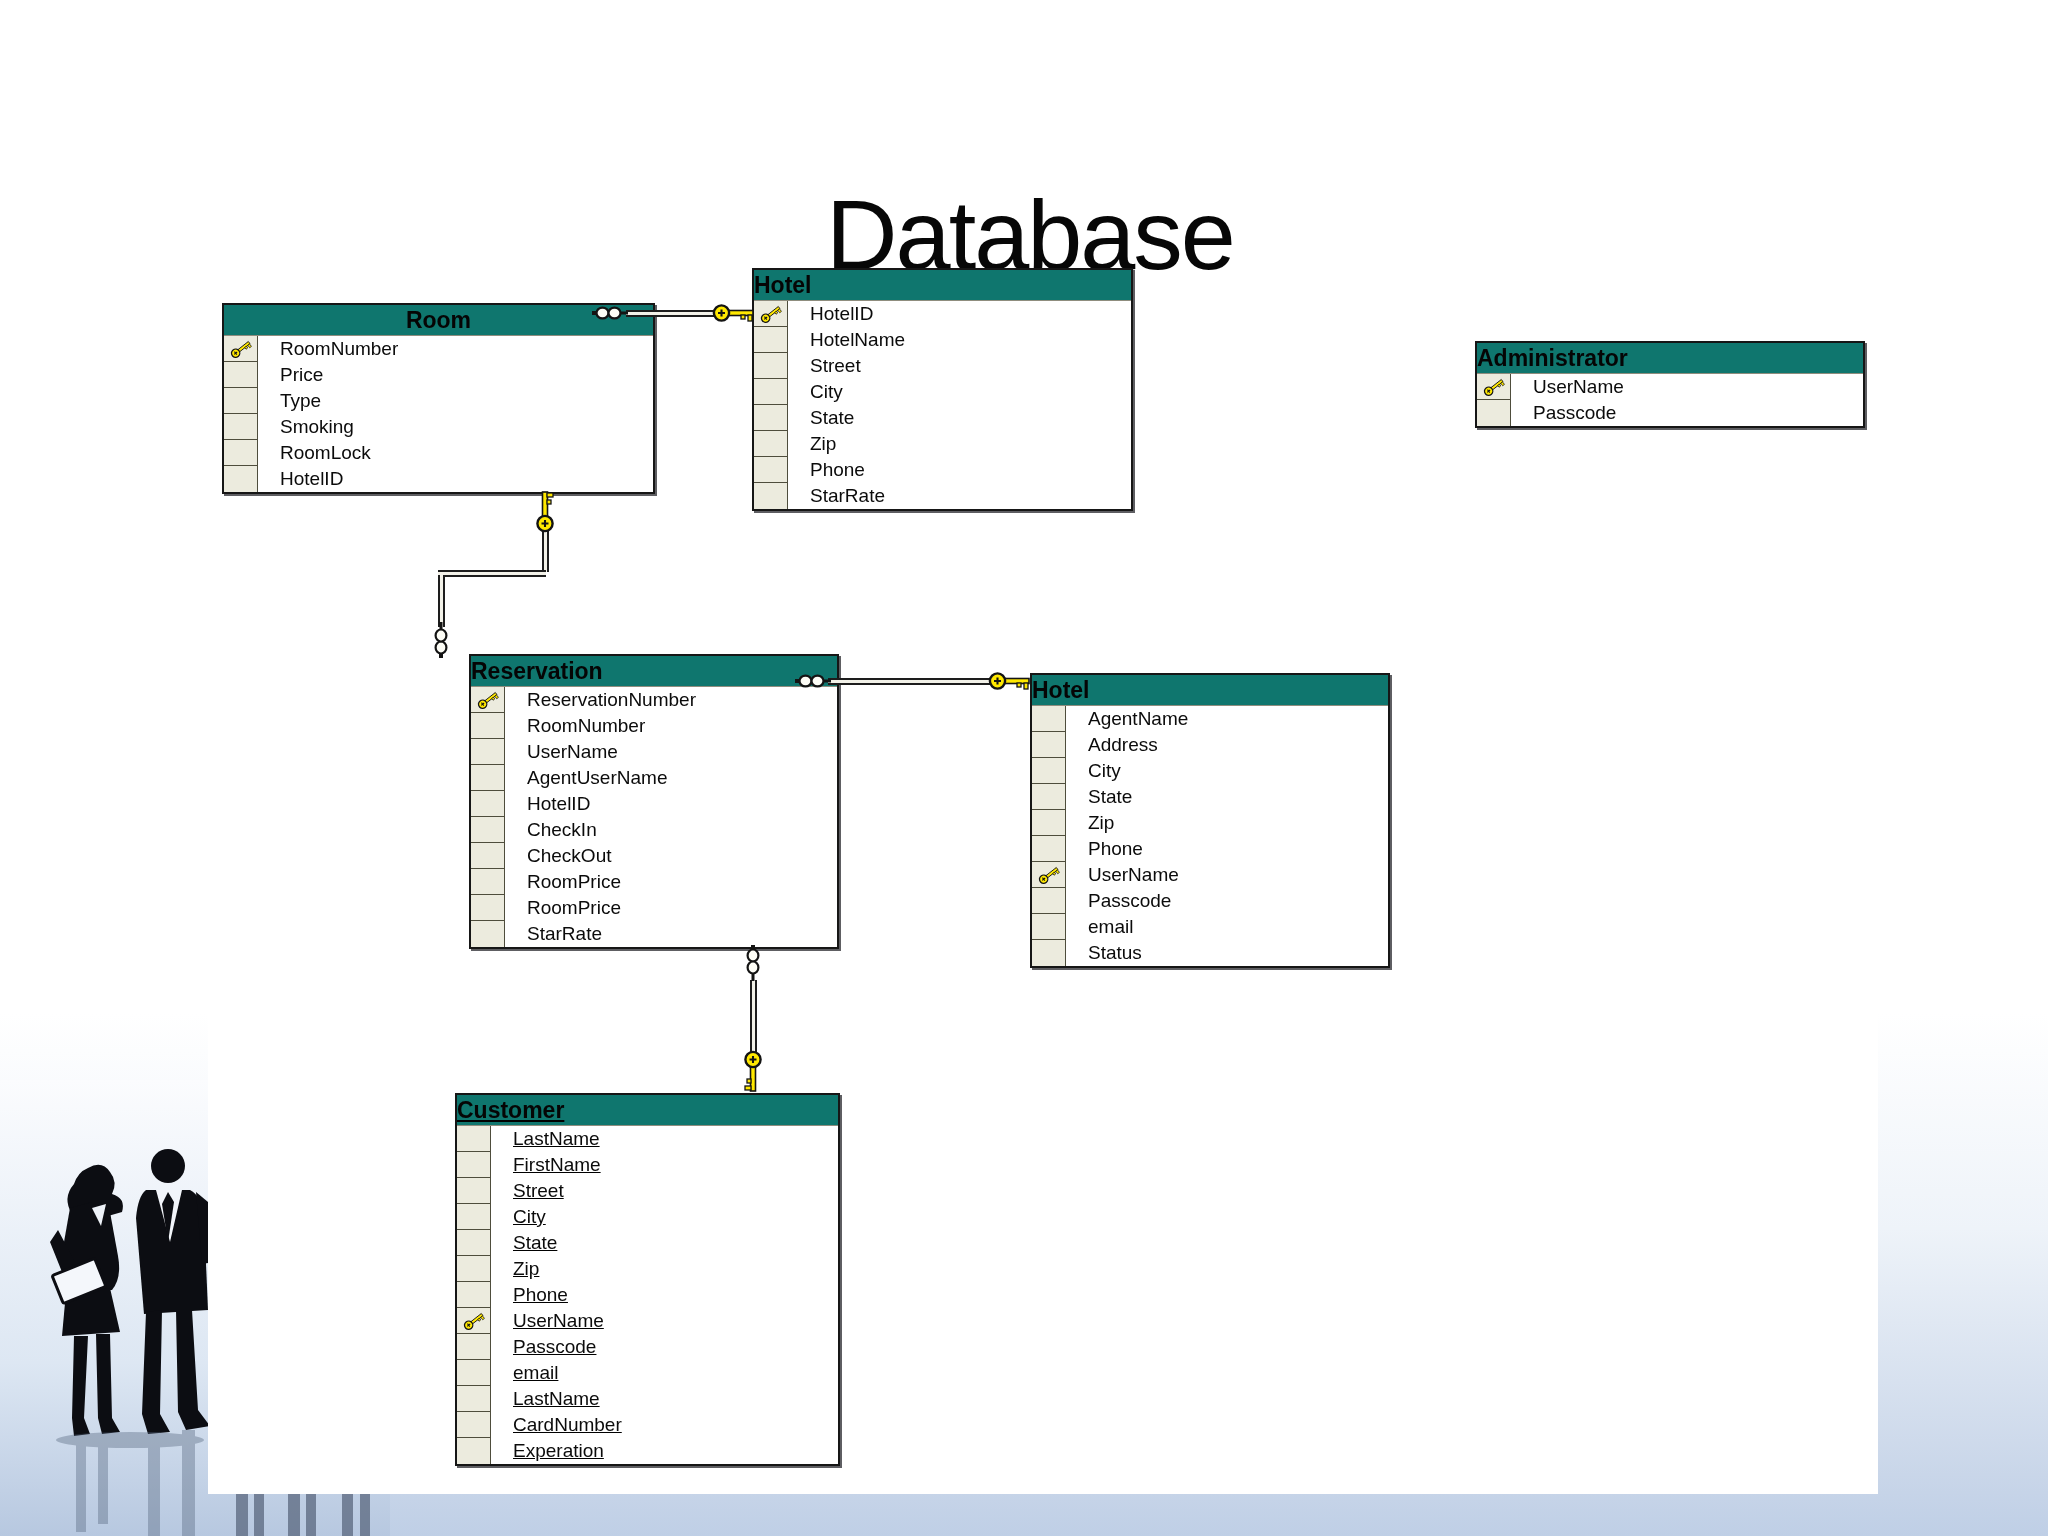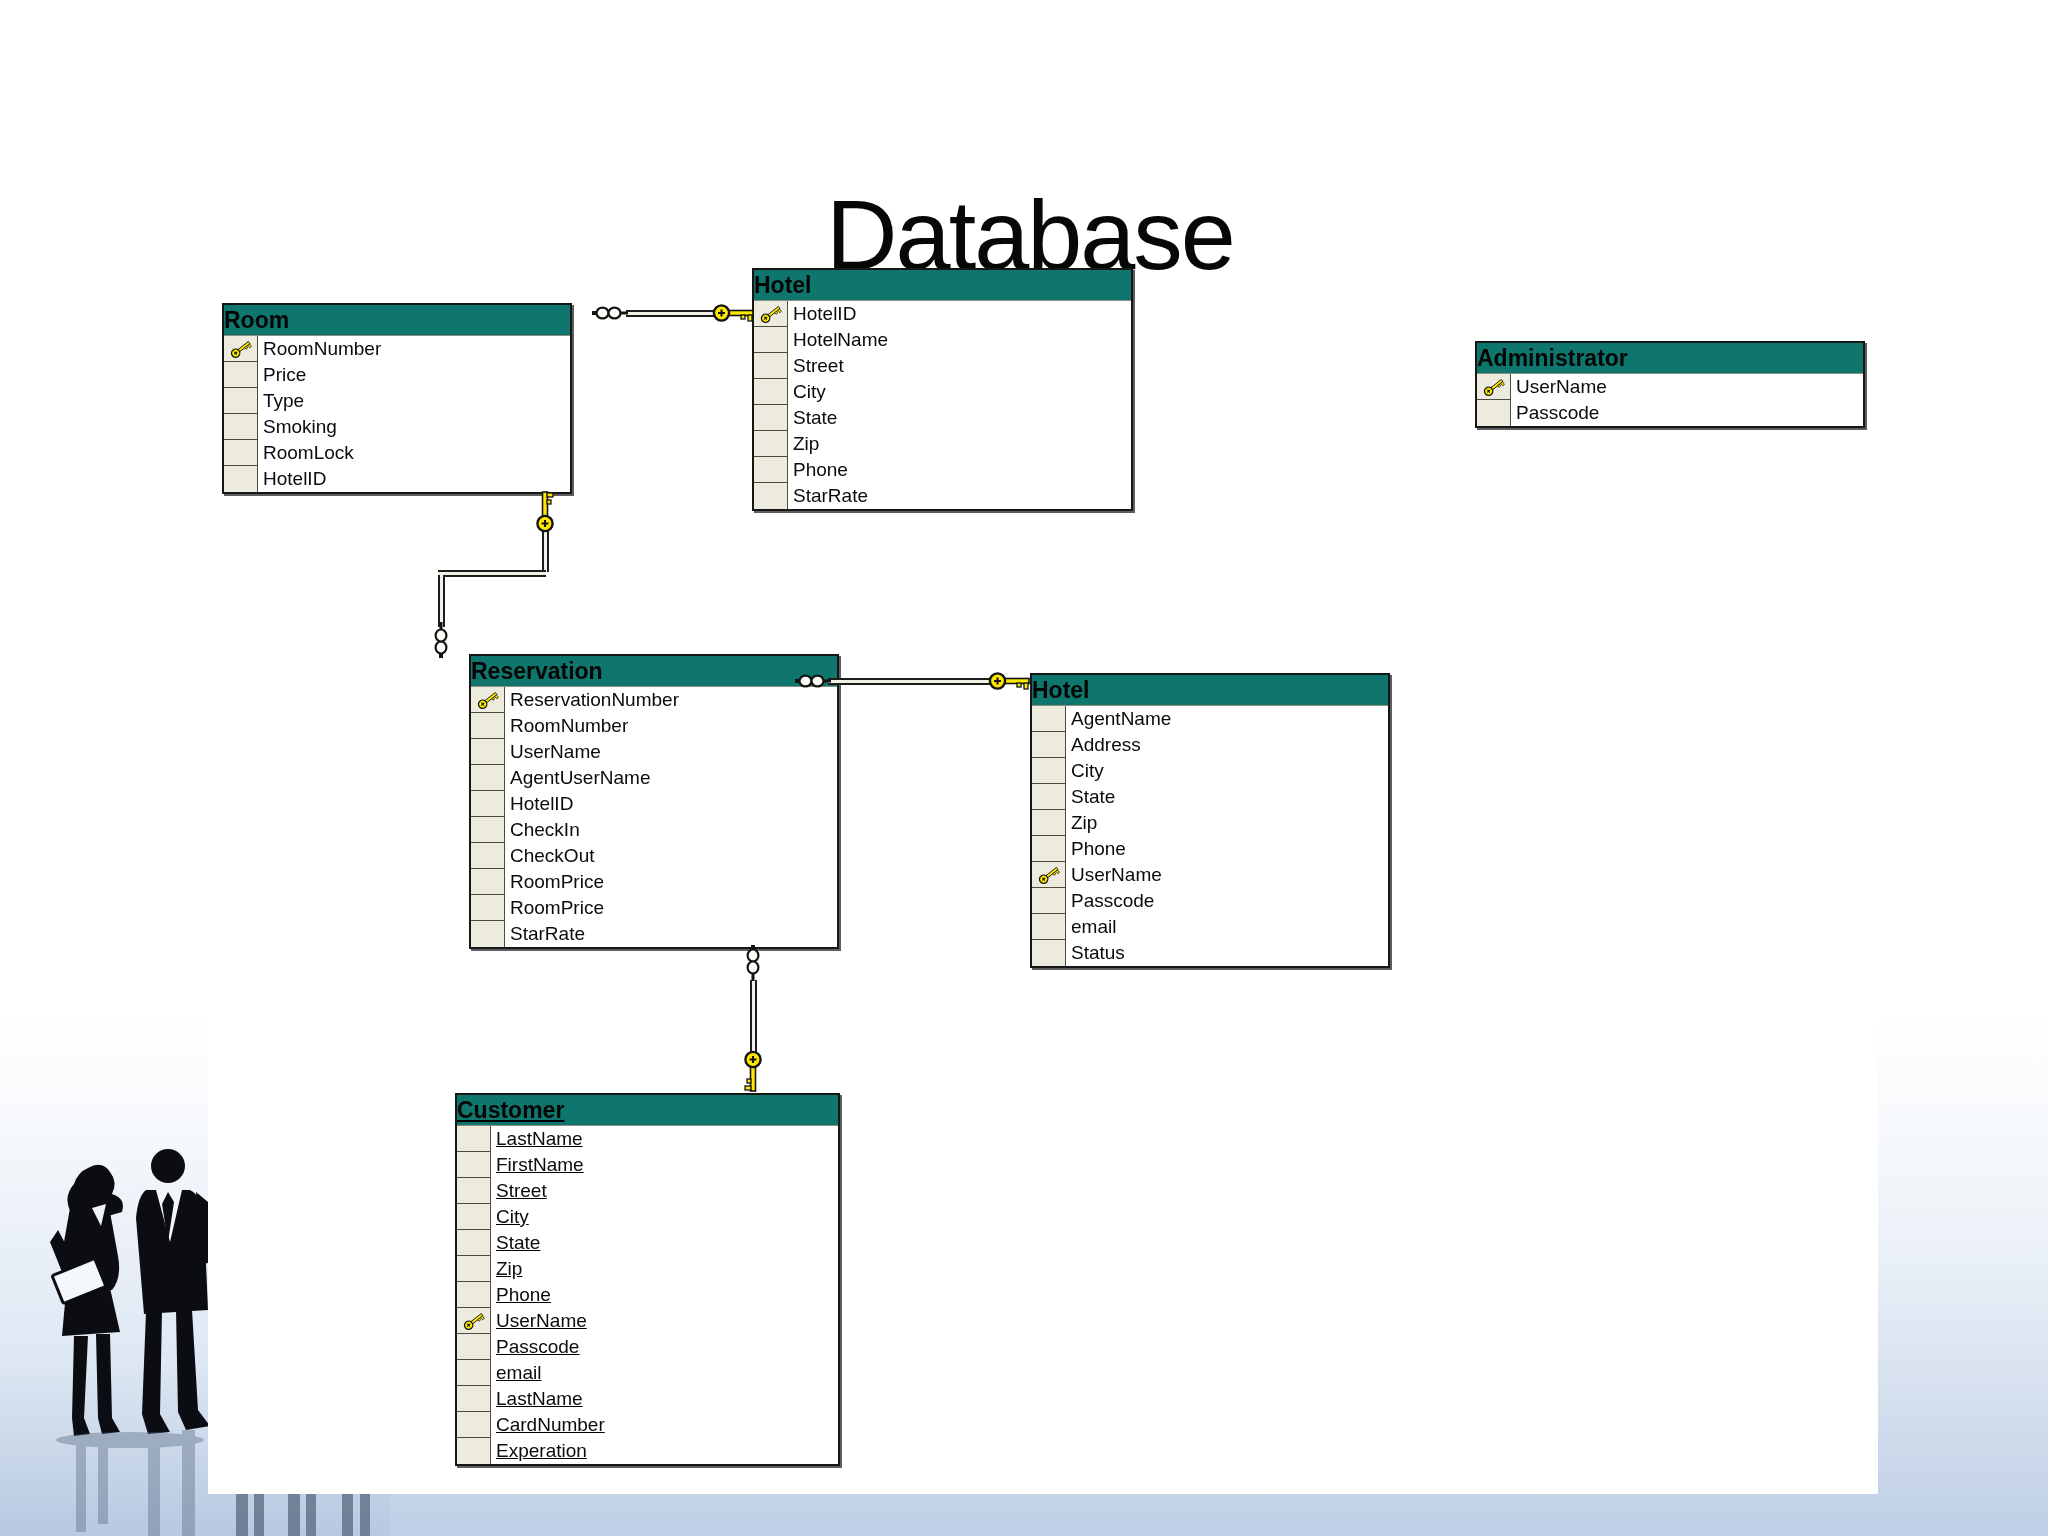--- a/index.html
+++ b/index.html
@@ -12,21 +12,21 @@
        font-size:99px;font-weight:400;letter-spacing:-2px;color:#070707;}
   
   .db-table{position:absolute;z-index:3;background:#ffffff;border:2px solid #161616;
        box-shadow:2px 2px 0 rgba(40,40,45,.75);box-sizing:border-box;}
   .db-header{height:30px;line-height:30px;background:#0f766e;border-bottom:1px solid #8f8d7e;
        font-size:23px;font-weight:bold;color:#050505;padding-left:0;white-space:nowrap;}
   .db-row{display:flex;height:26px;}
   .keycell{width:34px;flex:0 0 34px;background:#ecebde;border-right:1px solid #4e4d3c;
        border-bottom:1px solid #4e4d3c;box-sizing:border-box;display:flex;align-items:center;justify-content:center;}
   .db-row:last-child .keycell{border-bottom:none;}
-  .fname{font-size:19px;line-height:26px;color:#0b0b0b;padding-left:5px;white-space:nowrap;}
+  .fname{font-size:19px;line-height:26px;color:#0b0b0b;padding-left:22px;white-space:nowrap;}
   .keycell svg{width:24px;height:14px;transform:rotate(-38deg);}
   
   .hline,.vline{position:absolute;z-index:3;background:#f2f1e8;box-sizing:content-box;}
   .hline{height:3px;border-top:2px solid #1d1d1d;border-bottom:2px solid #1d1d1d;}
   .vline{width:3px;border-left:2px solid #1d1d1d;border-right:2px solid #1d1d1d;}
   .sym{position:absolute;z-index:4;}
   .sym svg{width:100%;height:100%;display:block;}
   .rot90{transform:rotate(90deg);}
   .rotm90{transform:rotate(-90deg);}
 </style>
@@ -82,21 +82,21 @@
       <rect x="360" y="398" width="10" height="58"></rect>
     </g>
   </svg>
 </div>
 
 <div class="content-panel"></div>
 
 <h1 class="slide-title">Database</h1>
 
 <div id="tables">
-    <div class="db-table" style="left: 222px; top: 303px; width: 350px;">
+    <div class="db-table" style="left: 222px; top: 303px; width: 433px; text-align: center;">
     <div class="db-header">Room</div>
     <div class="db-body">
         <div class="db-row">
           <div class="keycell">
             <svg viewBox="0 0 44 22">
   <rect x="16" y="8.5" width="25" height="5" fill="#ffe800" stroke="#141414" stroke-width="1.6"></rect>
   <rect x="29" y="13" width="4" height="4" fill="#ffe800" stroke="#141414" stroke-width="1.3"></rect>
   <rect x="36" y="13" width="4" height="6" fill="#ffe800" stroke="#141414" stroke-width="1.3"></rect>
   <circle cx="9.5" cy="11" r="7.6" fill="#ffe800" stroke="#141414" stroke-width="2.4"></circle>
   <path d="M9.5 7.5 v7 M6 11 h7" stroke="#141414" stroke-width="2.1" fill="none"></path>

